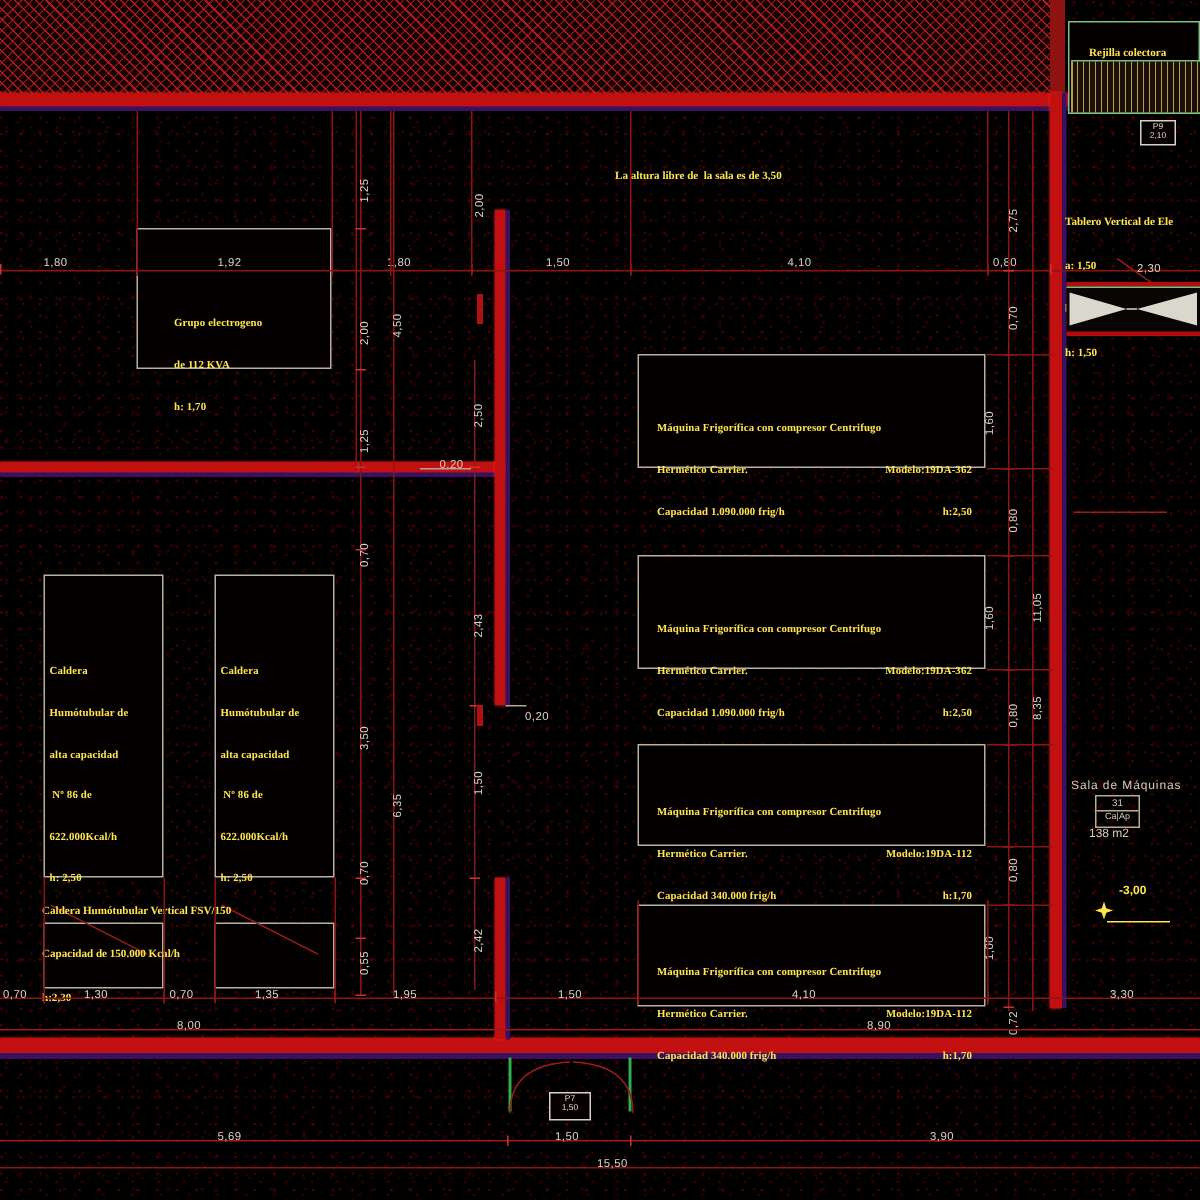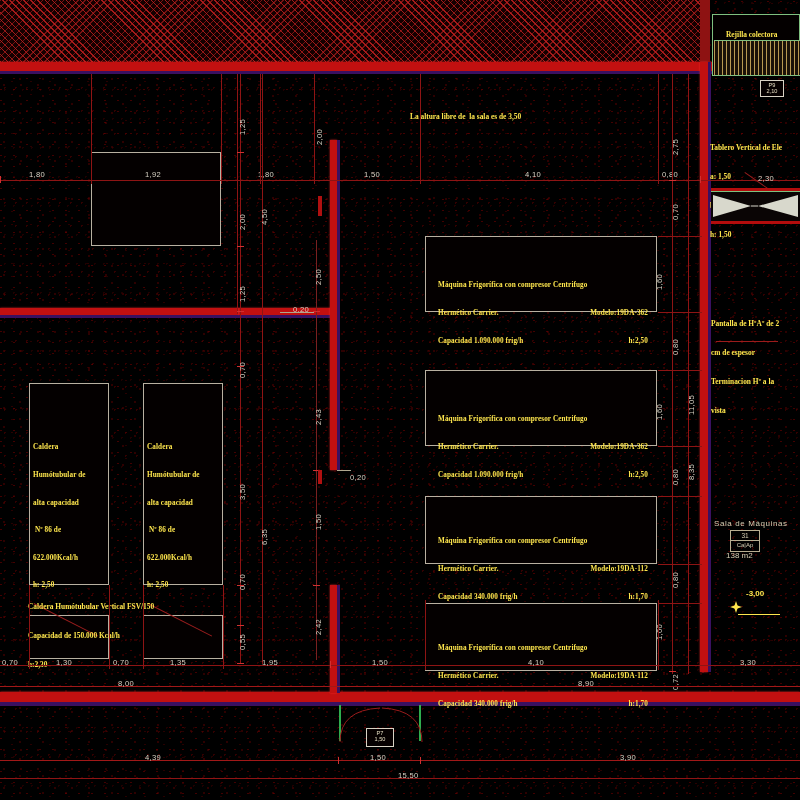--- a/index.html
+++ b/index.html
@@ -100,20 +100,25 @@
   <div class="wallblue" style="left:237px;top:315px;width:100px;height:3px;"></div>
   <div class="wall" style="left:0;top:308px;width:238px;height:7px;"></div>
   <div class="wallblue" style="left:0;top:315px;width:238px;height:3px;"></div>
 
   <div class="wall" style="left:330px;top:140px;width:7px;height:330px;"></div>
   <div class="wallblue" style="left:337px;top:140px;width:3px;height:330px;"></div>
   <div class="wall" style="left:330px;top:585px;width:7px;height:108px;"></div>
   <div class="wallblue" style="left:337px;top:585px;width:3px;height:108px;"></div>
 
   <div class="box" style="left:91px;top:152px;width:130px;height:94px;"></div>
+  <div class="lbl" style="left:116px;top:193px;">
+    <div>Grupo electrogeno</div>
+    <div>de 112 KVA</div>
+    <div>h: 1,70</div>
+  </div>
 
   <div class="box" style="left:29px;top:383px;width:80px;height:202px;"></div>
   <div class="lbl" style="left:33px;top:425px;">
     <div>Caldera</div>
     <div>Humótubular de</div>
     <div>alta capacidad</div>
     <div> Nº 86 de</div>
     <div>622.000Kcal/h</div>
     <div>h: 2,50</div>
   </div>
@@ -201,26 +206,20 @@
   <div class="leader" style="left:745px;top:172px;width:50px;transform:rotate(35deg);"></div>
 
   <div style="position:absolute;left:711px;top:188px;width:89px;height:36px;background:#b30c0c;"></div>
   <div style="position:absolute;left:711px;top:191px;width:89px;height:29px;background:#0a0505;border-top:1px solid #7fbf7f;"></div>
   <svg style="position:absolute;left:711px;top:192px;" width="89" height="28" viewBox="0 0 89 28">
     <polygon points="2,3 40,14 2,25" fill="#d8d8cc"></polygon>
     <polygon points="87,3 47,14 87,25" fill="#d8d8cc"></polygon>
     <line x1="40" y1="14" x2="47" y2="14" stroke="#d8d8cc" stroke-width="1"></line>
   </svg>
 
-  <div class="note" style="left:711px;top:300px;">
-    <div>Pantalla de HºAº de 2</div>
-    <div>cm de espesor</div>
-    <div>Terminacion Hº a la</div>
-    <div>vista</div>
-  </div>
   <div class="leader" style="left:716px;top:341px;width:62px;"></div>
 
   <div class="roomtag" style="left:714px;top:519px;font-size:8px;letter-spacing:.6px;">Sala  de  Máquinas</div>
   <div style="position:absolute;left:730px;top:530px;width:28px;height:20px;border:1px solid #b7ad90;">
     <div style="color:#d6cdb2;font-size:6.5px;text-align:center;font-family:'Liberation Sans',sans-serif;border-bottom:1px solid #b7ad90;line-height:9px;">31</div>
     <div style="color:#d6cdb2;font-size:6px;text-align:center;font-family:'Liberation Sans',sans-serif;line-height:9px;">Ca|Ap</div>
   </div>
   <div class="roomtag" style="left:726px;top:551px;font-size:8px;">138  m2</div>
 
   <svg style="position:absolute;left:729px;top:600px;" width="14" height="14" viewBox="0 0 14 14">
@@ -351,21 +350,21 @@
   <div class="dimlineV" style="left:143px;top:585px;height:84px;"></div>
   <div class="dimlineV" style="left:223px;top:585px;height:84px;"></div>
   <div class="dimlineV" style="left:425px;top:600px;height:70px;"></div>
   <div class="dimlineV" style="left:658px;top:600px;height:70px;"></div>
 
   <div class="dimline" style="left:0;top:686px;width:800px;background:#a01818;"></div>
   <div class="dim" style="left:118px;top:679px;">8,00</div>
   <div class="dim" style="left:578px;top:679px;">8,90</div>
 
   <div class="dimline" style="left:0;top:760px;width:800px;background:#a01818;"></div>
-  <div class="dim" style="left:145px;top:753px;">4,39</div>
+  <div class="dim" style="left:145px;top:753px;">5,69</div>
   <div class="dim" style="left:370px;top:753px;">1,50</div>
   <div class="dim" style="left:620px;top:753px;">3,90</div>
   <div class="tickv" style="left:338px;top:757px;"></div>
   <div class="tickv" style="left:420px;top:757px;"></div>
   <div class="dimline" style="left:0;top:778px;width:800px;background:#8e1414;"></div>
   <div class="dim" style="left:398px;top:771px;">15,50</div>
 
   <div class="thin" style="left:318px;top:196px;width:4px;height:20px;background:#b01010;"></div>
   <div class="thin" style="left:318px;top:470px;width:4px;height:14px;background:#b01010;"></div>
 </div>

